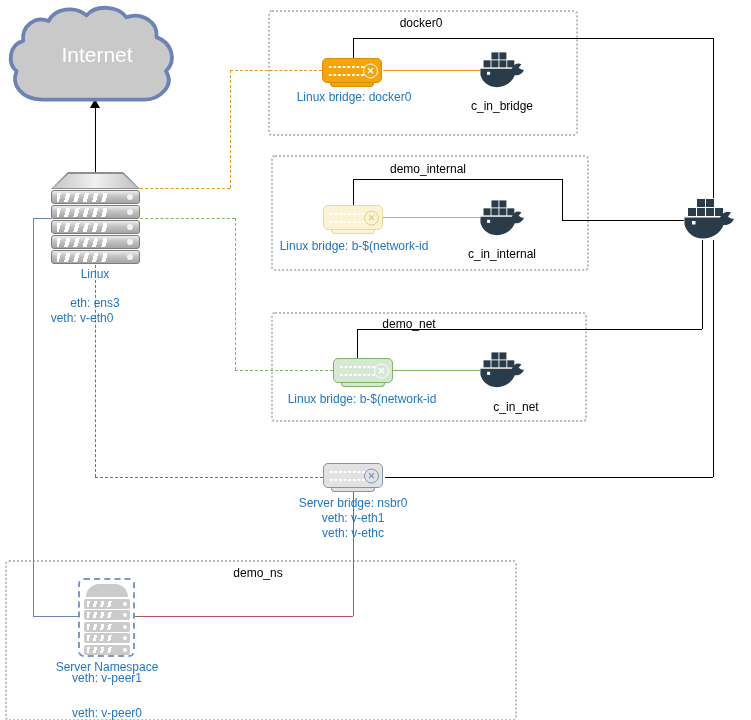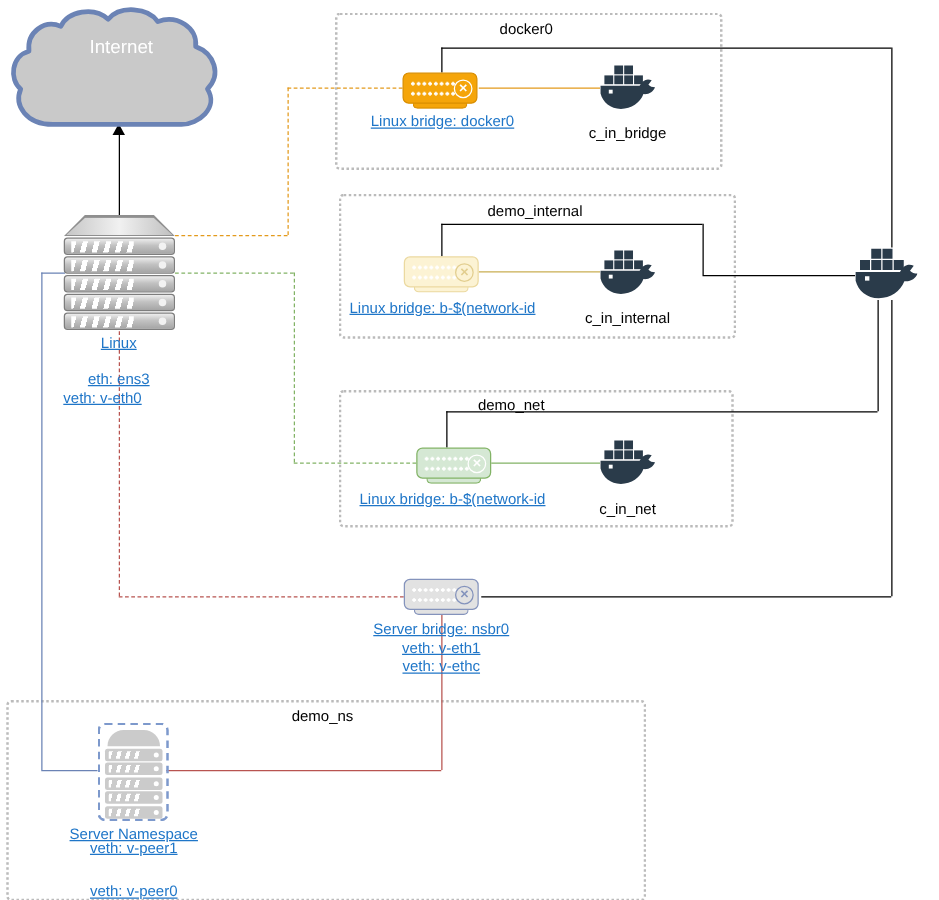--- a/index.html
+++ b/index.html
@@ -1,41 +1,41 @@
 <!DOCTYPE html>
 <html style="--text-blue: #1F76C8; --orange: #E39A1C; --orange-fill: #F5A50A; --orange-border: #D98E00; --cream-fill: #FCF3D4; --cream-border: #EBD9A0; --gold-line: #C9AE53; --green: #82B366; --green-fill: #D5E8D4; --red: #B85450; --blue-line: #6B83B5; --whale: #2A3B4A; --gray-fill: #E2E2E2; --gray-border: #8493BC; --box-dotted: #BBBBBB; --ns-dashed: #7D99CC; --cloud-fill: #C9C9C9; --cloud-border: #6B83B5;"><head>
 <meta charset="utf-8">
 <style>
   html,body{margin:0;padding:0;background:#fff;}
   #canvas{position:relative;width:751px;height:720px;background:#fff;overflow:hidden;
           font-family:"Liberation Sans",sans-serif;}
   
   .lbl{position:absolute;transform:translateX(-50%);white-space:nowrap;font-size:12px;
        text-align:center;line-height:14px;}
-  .blue{color:var(--text-blue,#1F76C8);text-decoration:underline;}
+  .blue{color:var(--text-blue,#1F76C8);}
   .black{color:#000;}
   
   .gbox{position:absolute;border:2px dotted var(--box-dotted,#bbb);border-radius:4px;}
   
   .ln{position:absolute;}
   .lh{border-top:1px solid #000;height:0;}
   .lv{border-left:1px solid #000;width:0;}
   .dash.lh{border-top-style:dashed;}
   .dash.lv{border-left-style:dashed;}
   .c-orange{border-color:var(--orange,#E39A1C);}
   .c-gold{border-color:var(--gold-line,#C9AE53);}
   .c-green{border-color:var(--green,#82B366);}
   .c-red{border-color:var(--red,#B85450);}
   .c-blue{border-color:var(--blue-line,#6B83B5);}
   .arrowhead{position:absolute;width:0;height:0;border-left:5px solid transparent;
              border-right:5px solid transparent;border-bottom:9px solid #000;}
   
   .cloud{position:absolute;left:4px;top:5px;}
-  .cloud-label{position:absolute;left:97px;top:29px;transform:translateX(-50%);
-               color:#fff;font-size:15px;}
+  .cloud-label{position:absolute;left:97px;top:43px;transform:translateX(-50%);
+               color:#fff;font-size:21px;}
   
   .server{position:absolute;left:51px;top:172px;width:89px;}
   .srv-top{position:relative;width:89px;height:17px;background:#8f8f8f;
            clip-path:polygon(19% 0,81% 0,100% 100%,0 100%);}
   .srv-top::after{content:"";position:absolute;inset:2px 2px 1px 2px;
            background:linear-gradient(90deg,#c6c6c6,#f1f1f1 50%,#c0c0c0);
            clip-path:polygon(18% 0,82% 0,100% 100%,0 100%);}
   .slab{position:relative;width:89px;height:14px;margin-top:1px;box-sizing:border-box;
         background:linear-gradient(180deg,#ededed 0%,#c2c2c2 45%,#a5a5a5 100%);
         border:1.5px solid #7d7d7d;border-radius:3px;}
@@ -211,21 +211,21 @@
           <rect x="22" y="0" width="8" height="8"></rect>
       <rect x="4" y="9" width="8" height="8"></rect>
           <rect x="13" y="9" width="8" height="8"></rect>
       <rect x="22" y="9" width="8" height="8"></rect>
           <rect x="31" y="9" width="8" height="8"></rect>
       <path d="M0.5,18.5 H36 C38.5,13.5 42.5,11.5 47,13.5 L44,17.5 C45.5,19 47.5,19.8 50,19.8 C48.5,24 44.5,26.5 39.5,26 C36.5,34 28.5,39.5 19,39.5 C9.5,39.5 2.5,33.5 0.5,25.5 Z"></path>
         </g>
       <rect x="8" y="22" width="3.5" height="3.5" fill="#fff"></rect>
       </svg>
   </div>
-  <div class="lbl black" style="left:502px;top:400px">c_in_net</div>
+  <div class="lbl black" style="left:516px;top:400px">c_in_net</div>
 
   <div class="whale" style="left:684px;top:198px">
     <svg width="50" height="42" viewBox="0 0 50 40">
         <g fill="currentColor">
       <rect x="13" y="0" width="8" height="8"></rect>
           <rect x="22" y="0" width="8" height="8"></rect>
       <rect x="4" y="9" width="8" height="8"></rect>
           <rect x="13" y="9" width="8" height="8"></rect>
       <rect x="22" y="9" width="8" height="8"></rect>
           <rect x="31" y="9" width="8" height="8"></rect>

